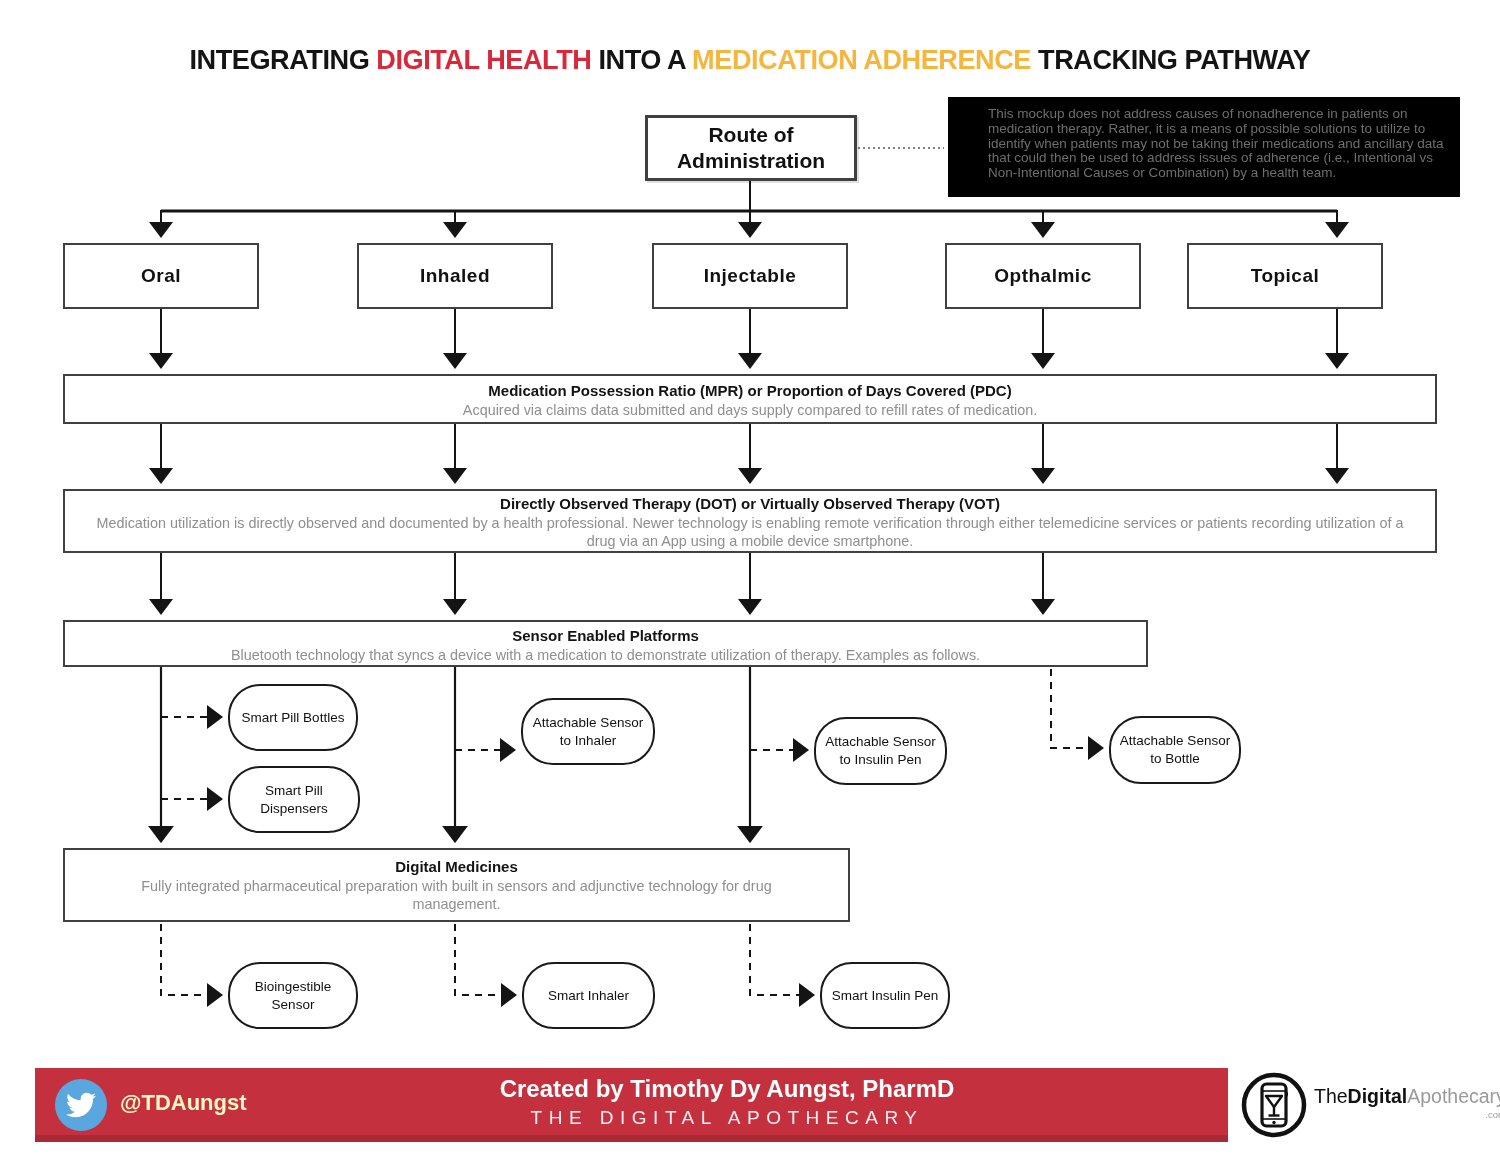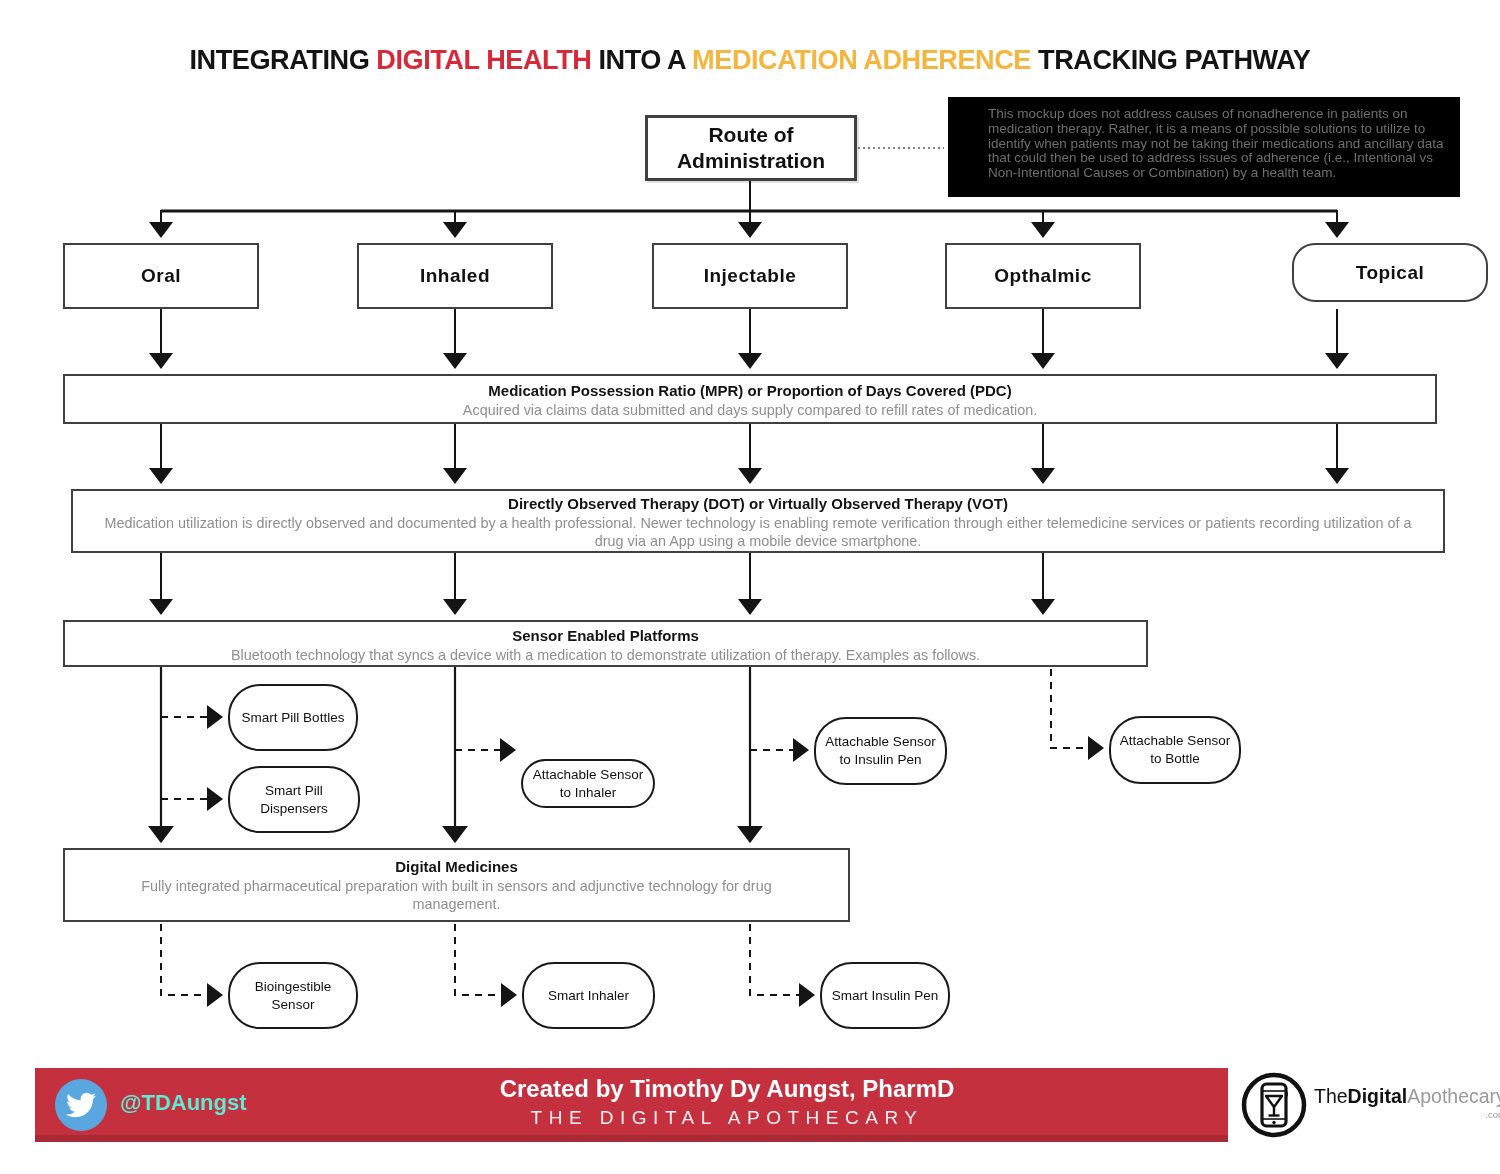--- a/index.html
+++ b/index.html
@@ -35,21 +35,21 @@
 
   .note-box { position:absolute; left:948px; top:97px; width:512px; min-height:100px; z-index:2;
     background:#000000; color:#6e6e6e; font-size:13.5px; line-height:14.8px;
     padding:10px 14px 10px 40px; }
 
   
   #footer-bar { position:absolute; left:35px; top:1068px; width:1193px; height:74px; z-index:2;
     background:#C5303E; border-bottom:7px solid rgba(0,0,0,0.14); }
   #twitter-badge { position:absolute; left:20px; top:11px; width:52px; height:52px;
     border-radius:50%; background:#5AA7DF; display:flex; align-items:center; justify-content:center; }
-  #twitter-handle { position:absolute; left:85px; top:22px; color:#5eead4; font-size:22px; font-weight:600; }
+  #twitter-handle { position:absolute; left:85px; top:22px; color:#fef9c3; font-size:22px; font-weight:600; }
   #footer-center { position:absolute; left:392px; top:6px; width:600px; text-align:center; color:#fff; }
   #footer-credit { font-size:24px; font-weight:bold; line-height:30px; }
   #footer-site { font-size:19px; font-weight:400; letter-spacing:6.5px; line-height:28px; color:rgba(255,255,255,0.93); }
 
   #brand-logo { position:absolute; left:1240px; top:1068px; height:74px; z-index:2;
     display:flex; align-items:center; gap:6px; background:#fff; }
   #brand-text { position:relative; font-size:19.5px; color:#111; line-height:20px; }
   #brand-text .b-digital { font-weight:bold; }
   #brand-text .b-apoth { color:#9a9a9a; }
   #brand-tld { display:block; text-align:right; font-size:9.5px; color:#9a9a9a; margin-top:-1px; }
@@ -127,51 +127,51 @@
     </div>
   <div class="node route-box" style="left:357px;  top:243px; width:196px; height:66px;">
       <span>Inhaled</span>
     </div>
   <div class="node route-box" style="left:652px;  top:243px; width:196px; height:66px;">
       <span>Injectable</span>
     </div>
   <div class="node route-box" style="left:945px;  top:243px; width:196px; height:66px;">
       <span>Opthalmic</span>
     </div>
-  <div class="node route-box" style="left:1292px; top:243px; width:196px; height:59px;border-radius:23px;">
+  <div class="node route-box" style="left:1187px; top:243px; width:196px; height:66px;">
       <span>Topical</span>
     </div>
 
   <div class="node stage" style="left:63px; top:374px; width:1374px; height:50px; padding-top:5px;">
     <div class="s-title">Medication Possession Ratio (MPR) or Proportion of Days Covered (PDC)</div>
     <div class="s-sub">Acquired via claims data submitted and days supply compared to refill rates of medication.</div>
   </div>
 
-  <div class="node stage" style="left:63px; top:489px; width:1374px; height:64px; padding:3px 24px 0;margin-left:8px;">
+  <div class="node stage" style="left:63px; top:489px; width:1374px; height:64px; padding:3px 24px 0;">
     <div class="s-title">Directly Observed Therapy (DOT) or Virtually Observed Therapy (VOT)</div>
     <div class="s-sub">Medication utilization is directly observed and documented by a health professional. Newer technology is enabling remote verification through either telemedicine services or patients recording utilization of a drug via an App using a mobile device smartphone.</div>
   </div>
 
   <div class="node stage" style="left:63px; top:620px; width:1085px; height:47px; padding-top:4px;">
     <div class="s-title">Sensor Enabled Platforms</div>
     <div class="s-sub">Bluetooth technology that syncs a device with a medication to demonstrate utilization of therapy. Examples as follows.</div>
   </div>
 
   <div class="node stage" style="left:63px; top:848px; width:787px; height:74px; padding:7px 60px 0;">
     <div class="s-title">Digital Medicines</div>
     <div class="s-sub">Fully integrated pharmaceutical preparation with built in sensors and adjunctive technology for drug management.</div>
   </div>
 
   <div class="oval" style="left:228px; top:766px; width:132px; height:67px;">
       <span>Smart Pill Dispensers</span>
     </div>
   <div class="oval" style="left:228px; top:684px; width:130px; height:67px;">
       <span>Smart Pill Bottles</span>
     </div>
-  <div class="oval" style="left:521px; top:759px; width:134px; height:49px;">
+  <div class="oval" style="left:521px; top:698px; width:134px; height:67px;">
       <span>Attachable Sensor to Inhaler</span>
     </div>
   <div class="oval" style="left:814px; top:717px; width:133px; height:68px;">
       <span>Attachable Sensor to Insulin Pen</span>
     </div>
   <div class="oval" style="left:1109px; top:716px; width:132px; height:68px;">
       <span>Attachable Sensor to Bottle</span>
     </div>
   <div class="oval" style="left:228px; top:962px; width:130px; height:67px;">
       <span>Bioingestible Sensor</span>

